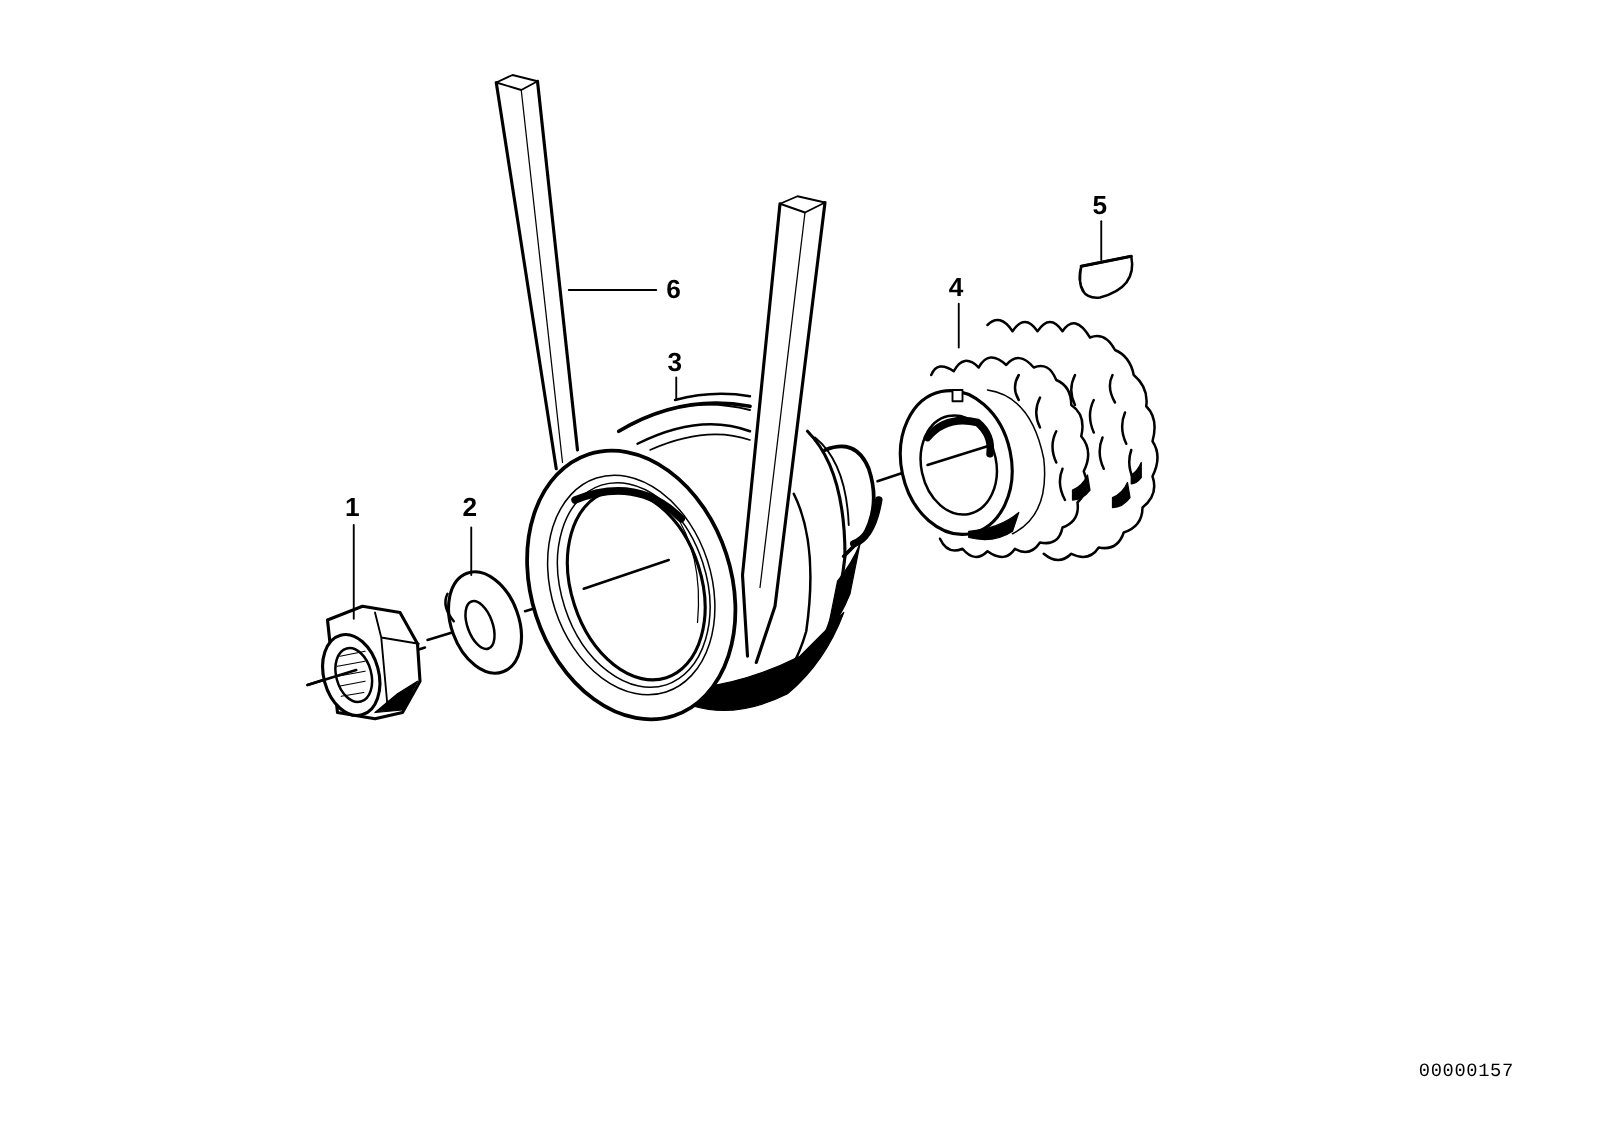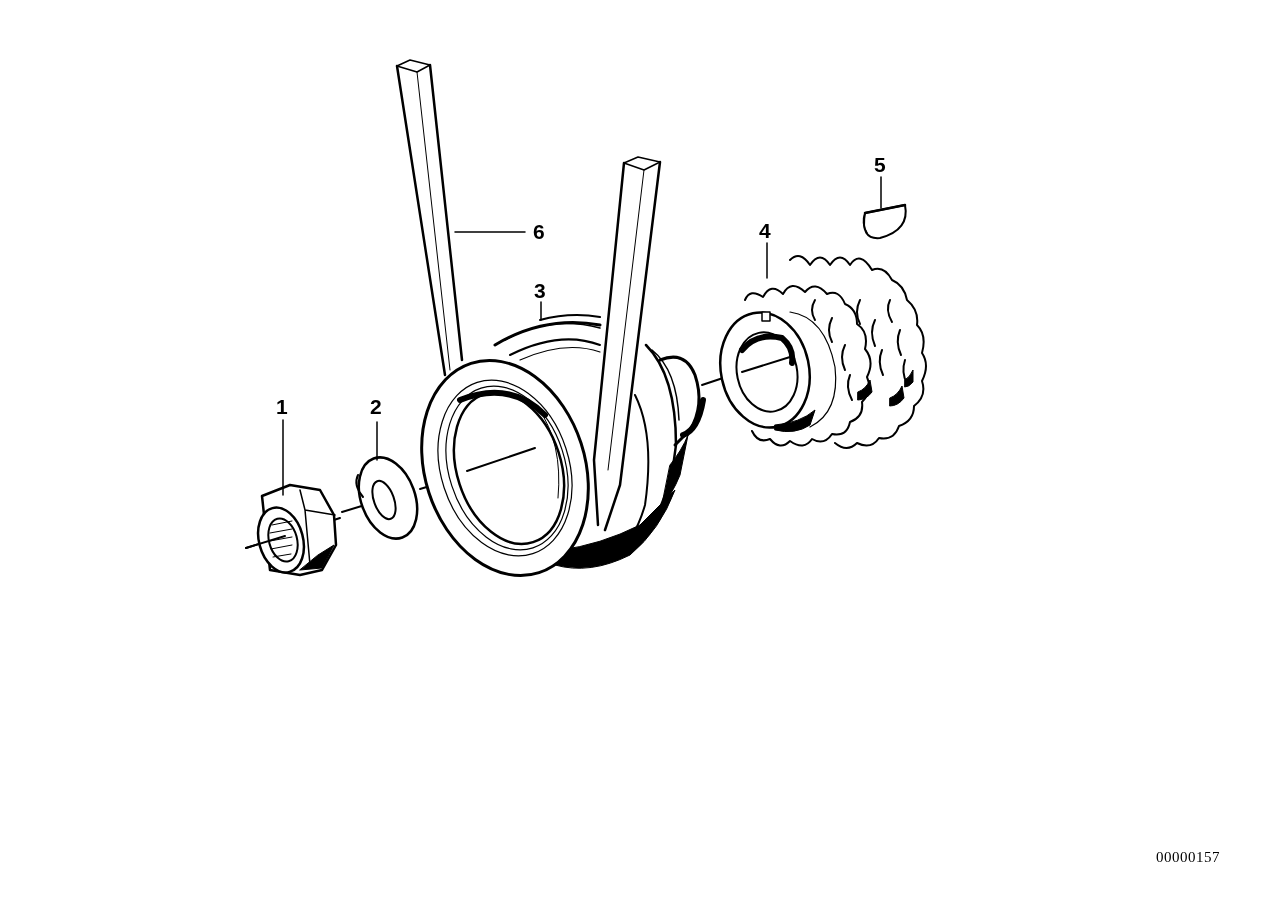--- a/index.html
+++ b/index.html
@@ -1,19 +1,19 @@
 <!DOCTYPE html>
 <html><head>
   <meta charset="utf-8">
   <style>
     html, body { margin: 0; padding: 0; background: #ffffff; }
     body { width: 1288px; height: 910px; position: relative; overflow: hidden; font-family: "Liberation Sans", sans-serif; }
     #diagram { position: absolute; left: 0; top: 0; width: 1288px; height: 910px; }
     .callout { position: absolute; font-family: "Liberation Sans", sans-serif; font-weight: bold; font-size: 21px; color: #000; line-height: 1; }
-    .docnum { position: absolute; font-family: Liberation Serif, serif; font-size: 15px; color: #000; letter-spacing: 0.5px; margin-left: 21px; }
+    .docnum { position: absolute; font-family: Liberation Mono, monospace; font-size: 15px; color: #000; letter-spacing: 0.5px; }
   </style>
 </head>
 <body>
 
 <svg id="diagram" width="1288" height="910" viewBox="0 0 1288 910" xmlns="http://www.w3.org/2000/svg">
   <g fill="none" stroke="#000" stroke-linecap="round" stroke-linejoin="round">
 
     <g>
       <line x1="246" y1="548" x2="340" y2="518" stroke-width="2"></line>
       <line x1="342" y1="512" x2="365" y2="505" stroke-width="2"></line>

